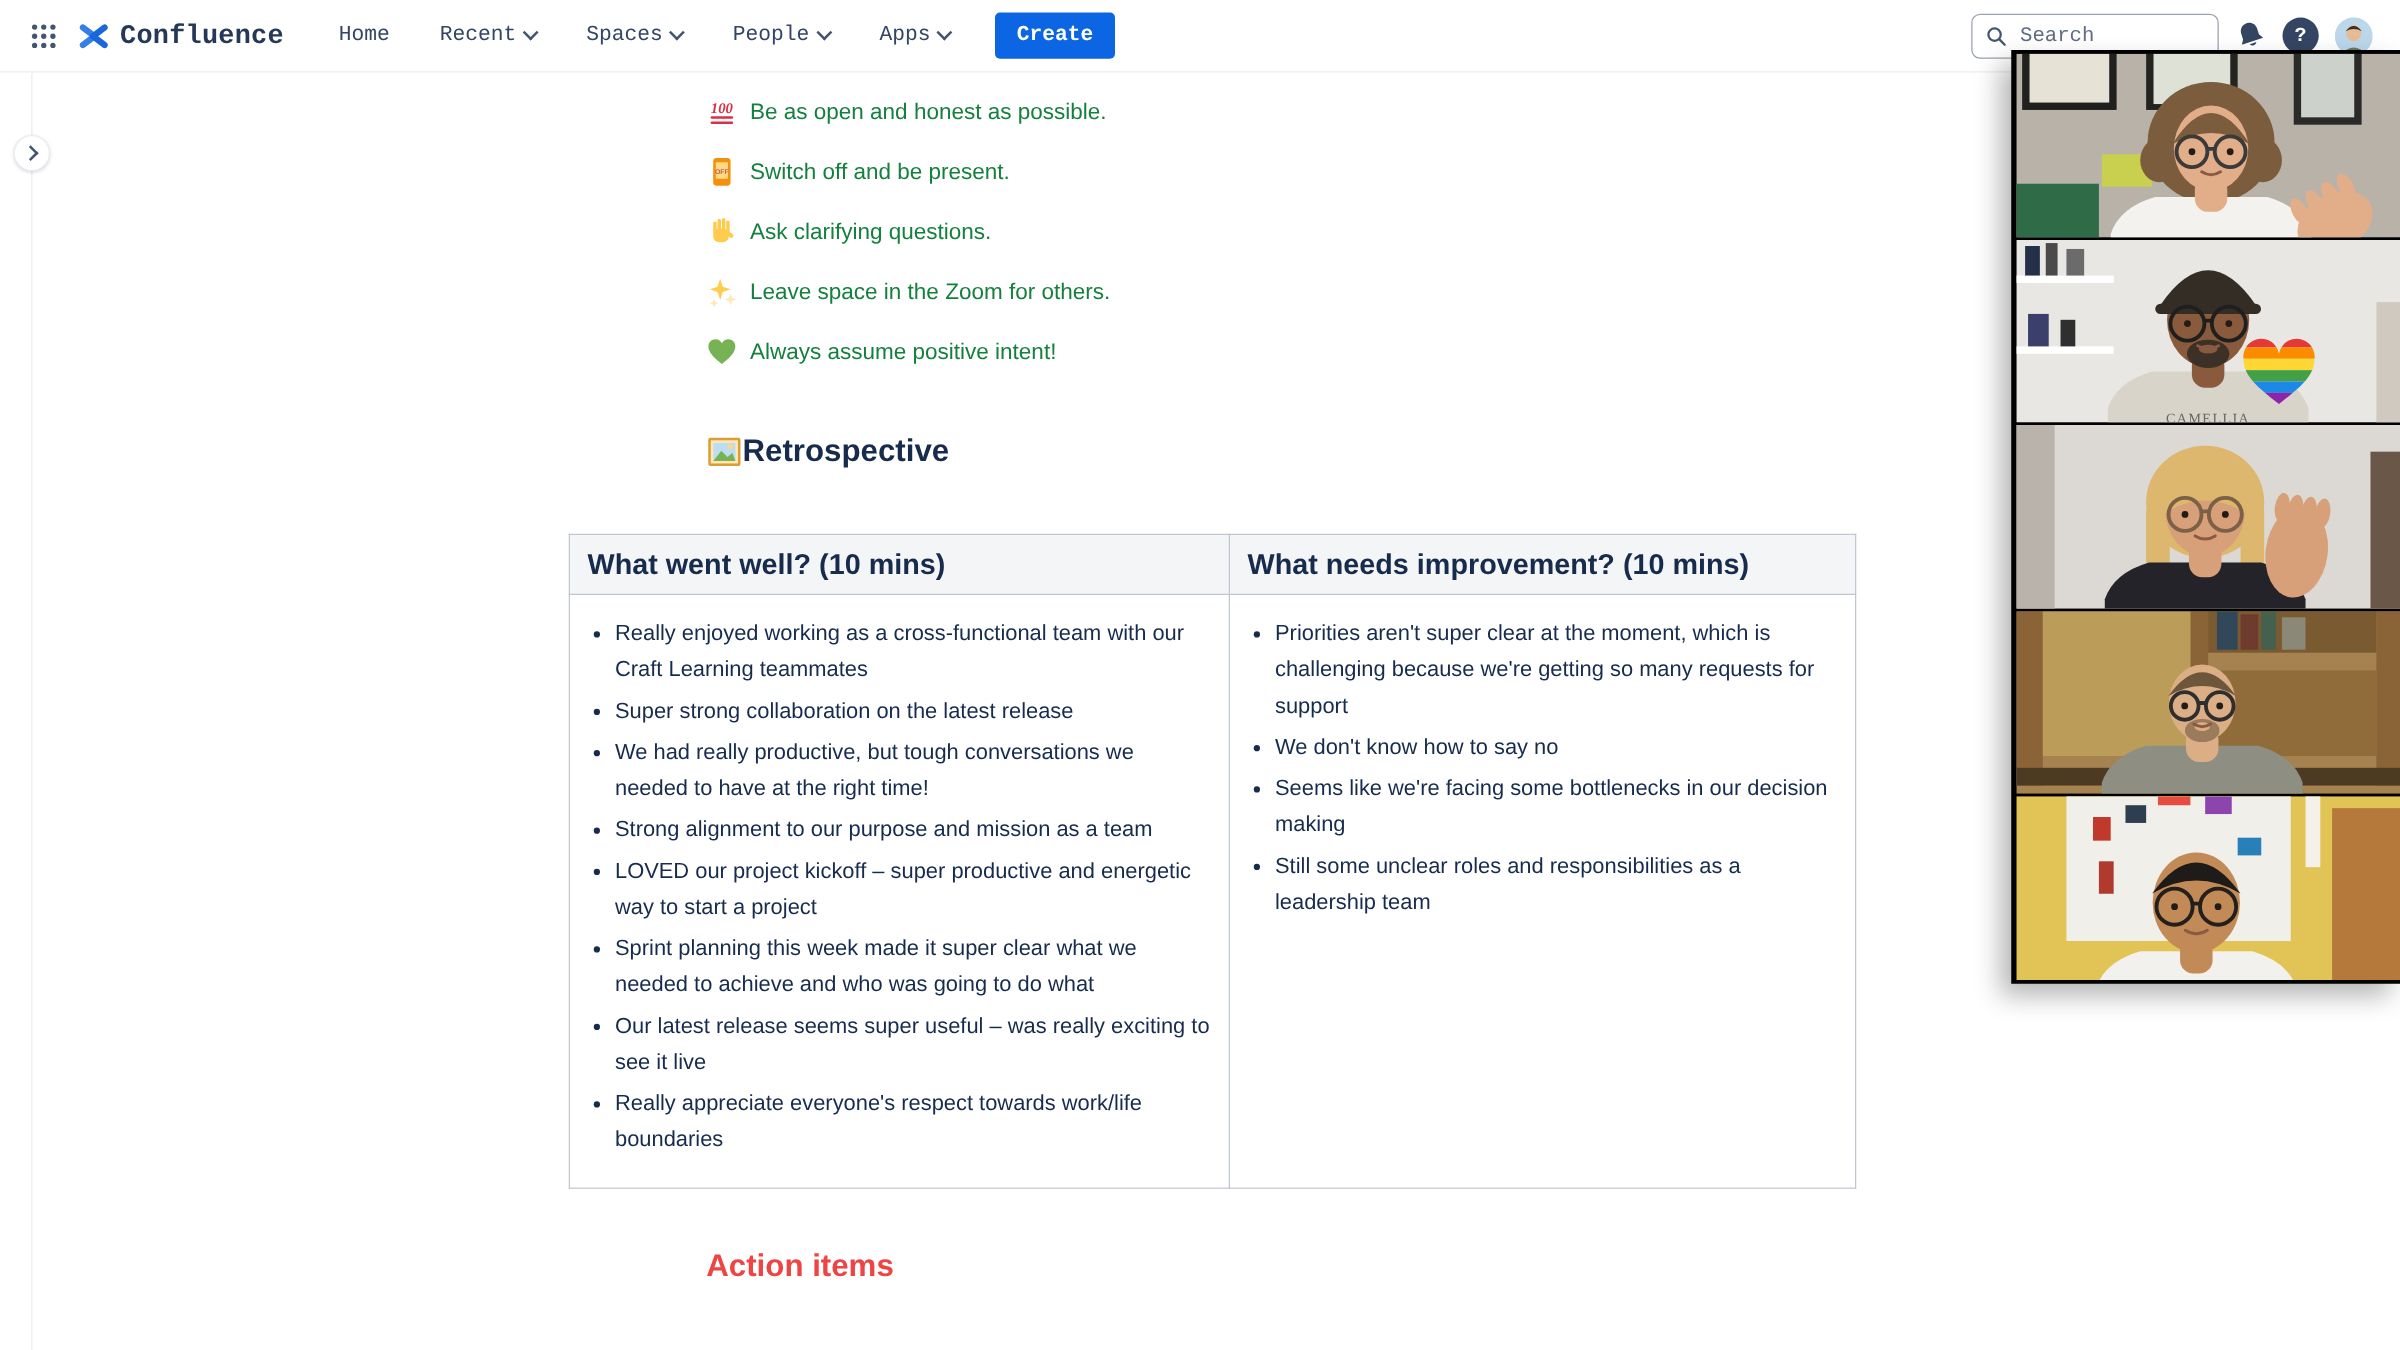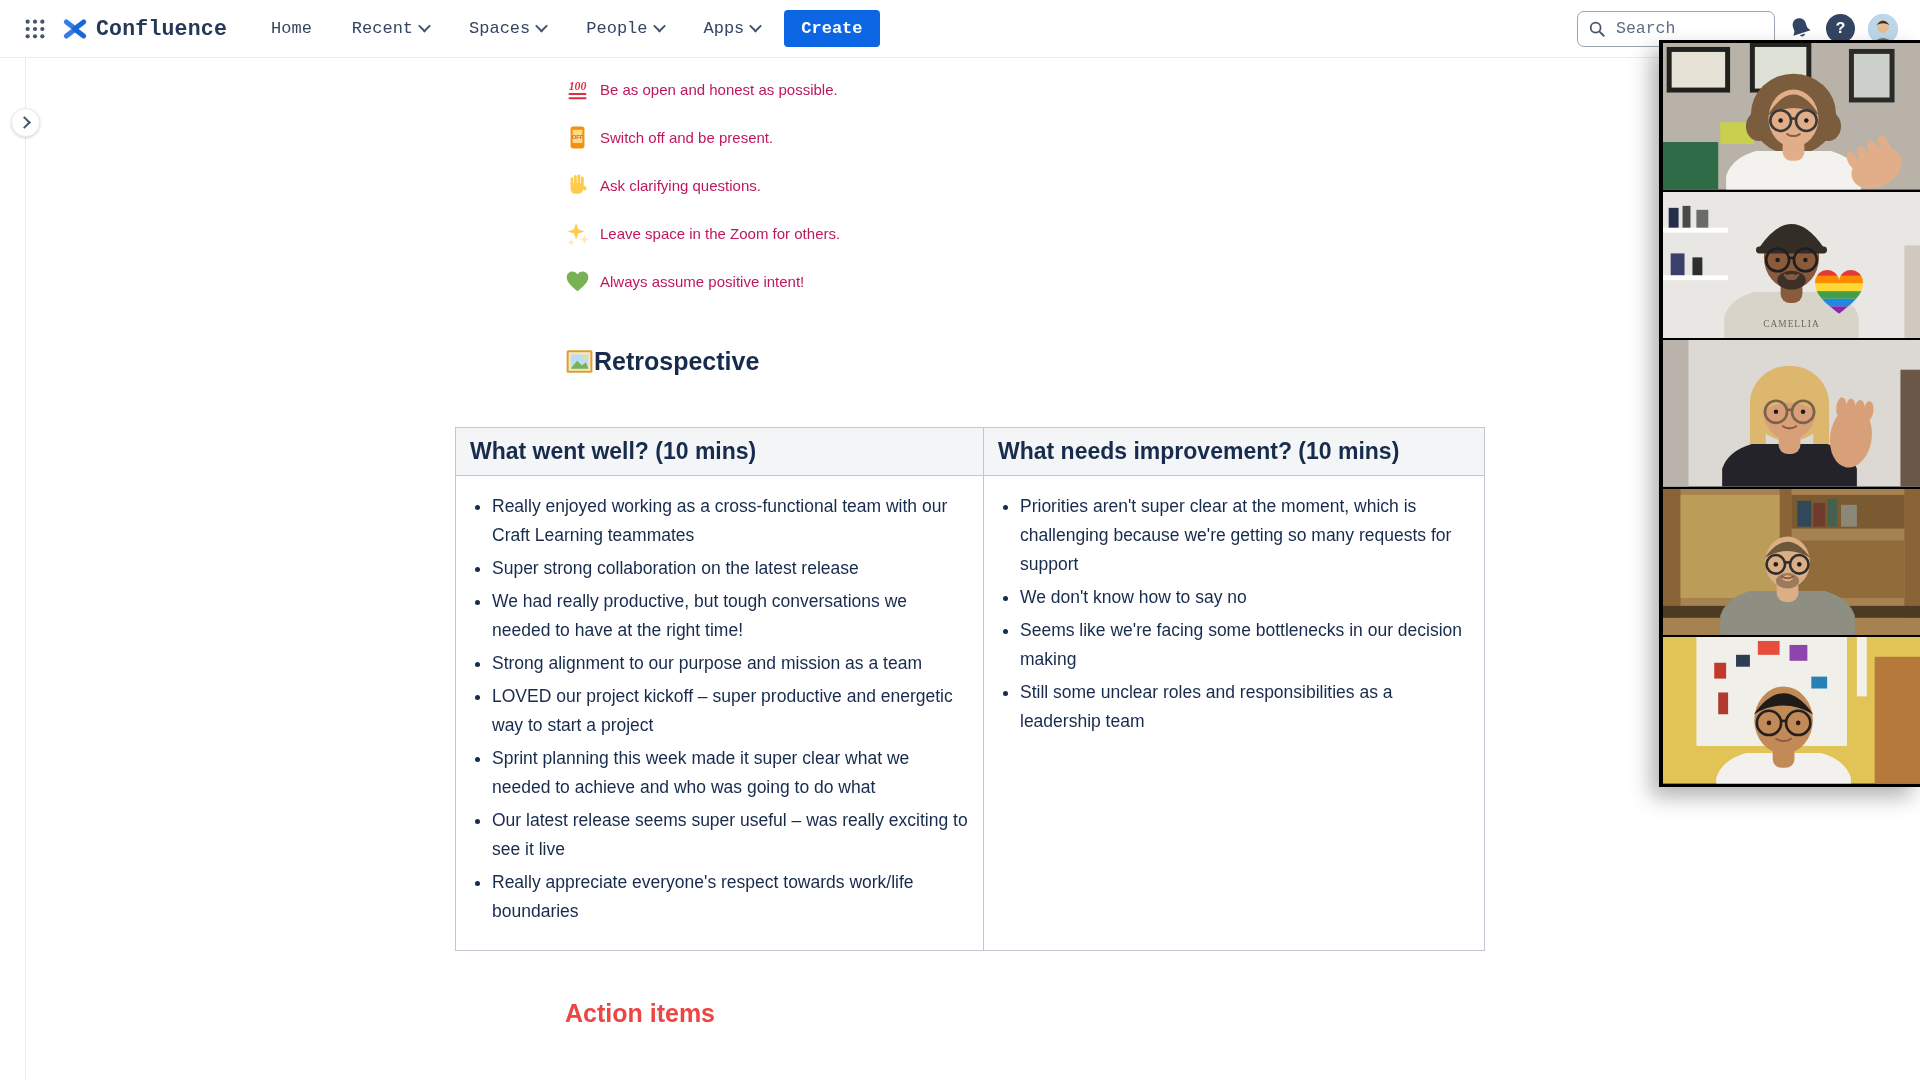--- a/index.html
+++ b/index.html
@@ -13,21 +13,21 @@
     border-bottom:1px solid #EBECF0;display:flex;align-items:center;
     padding:0 22px 0 20px;box-sizing:border-box;z-index:10;font-family:Liberation Mono, monospace;
   }
   .appgrid{width:30px;height:30px;display:flex;align-items:center;justify-content:center;border-radius:4px;cursor:pointer;}
   .brand{display:flex;align-items:center;gap:8px;margin-left:12px;cursor:pointer;}
   .brand-word{font-size:21.5px;font-weight:600;color:#253858;letter-spacing:.2px;}
   .nav-items{display:flex;align-items:flex-end;gap:40px;margin-left:44px;}
   .nav-item{display:flex;align-items:center;gap:7px;font-size:17px;font-weight:500;color:#344563;cursor:pointer;}
   .chev{width:7px;height:7px;border-right:2px solid #44546E;border-bottom:2px solid #44546E;transform:rotate(45deg) translate(-1px,-1px);margin-top:-3px;}
   .create-btn{
-    margin-left:24px;background:#0C66E4;color:#fff;border:none;border-radius:4px;
+    margin-left:36px;background:#0C66E4;color:#fff;border:none;border-radius:4px;
     font-size:17px;font-weight:600;padding:9px 17px;cursor:pointer;font-family:inherit;
   }
   .nav-right{margin-left:auto;display:flex;align-items:center;gap:13px;}
   .search-box{
     width:198px;height:36px;border:1.5px solid #9BA3B0;border-radius:7px;background:#fff;
     display:flex;align-items:center;padding:0 10px;gap:8px;box-sizing:border-box;
   }
   .search-box input{
     border:none;outline:none;flex:1;font-size:16.5px;font-family:inherit;color:#172B4D;background:transparent;min-width:0;
   }
@@ -40,38 +40,38 @@
   .rail-toggle{
     position:absolute;top:108px;left:11px;width:29px;height:29px;border-radius:50%;
     background:#fff;border:1px solid #EBECF0;box-shadow:0 1px 3px rgba(9,30,66,.18);
     display:flex;align-items:center;justify-content:center;cursor:pointer;z-index:5;padding:0;
   }
   .chev-right{width:7px;height:7px;border-right:2px solid #44546E;border-bottom:2px solid #44546E;transform:rotate(-45deg);margin-left:-2px;}
   
   .page{position:absolute;top:58px;left:455px;width:1030px;z-index:1;}
   .guidelines{list-style:none;margin:18px 0 0 110px;padding:0;}
   .guidelines li{display:flex;align-items:center;gap:10px;height:26px;margin-bottom:22px;}
-  .g-text{font-size:15px;color:#be185d;}
+  .g-text{font-size:18px;color:#15803d;}
   .em{width:25px;height:25px;flex:0 0 auto;}
   .em-lg{width:29px;height:29px;}
   .h2{display:flex;align-items:center;margin:50px 0 0 110px;font-size:25px;font-weight:700;color:#172B4D;height:34px;}
   .h2-plain{margin:48px 0 0 110px;font-size:25px;font-weight:700;color:#ef4444;}
   table.retro{margin-top:49px;width:1030px;border-collapse:collapse;table-layout:fixed;}
   table.retro col.c1{width:528px;}
   table.retro th{
     background:#F4F5F7;border:1px solid #C1C7D0;text-align:left;
     font-size:23px;font-weight:700;color:#172B4D;padding:9px 14px;height:48px;box-sizing:border-box;
   }
   table.retro td{border:1px solid #C1C7D0;vertical-align:top;padding:16px 14px 20px;}
   table.retro td ul{margin:0;padding-left:22px;}
   table.retro td li{font-size:17.5px;line-height:29px;color:#172B4D;margin-bottom:4px;}
   table.retro td li::marker{color:#172B4D;}
   
   .call-panel{
-    position:absolute;top:40px;right:0;width:261px;height:747px;background:#000;
+    position:absolute;top:40px;right:0;width:311px;height:747px;background:#000;
     z-index:40;display:flex;flex-direction:column;gap:2px;
     padding:3px 0 3px 4px;box-sizing:border-box;
     box-shadow:-8px 10px 20px rgba(0,0,0,.30);
   }
   .tile{flex:1;overflow:hidden;background:#111;position:relative;cursor:pointer;}
   .tile svg{display:block;}
   .defs{position:absolute;width:0;height:0;overflow:hidden;}
 </style>
 </head>
 <body>

